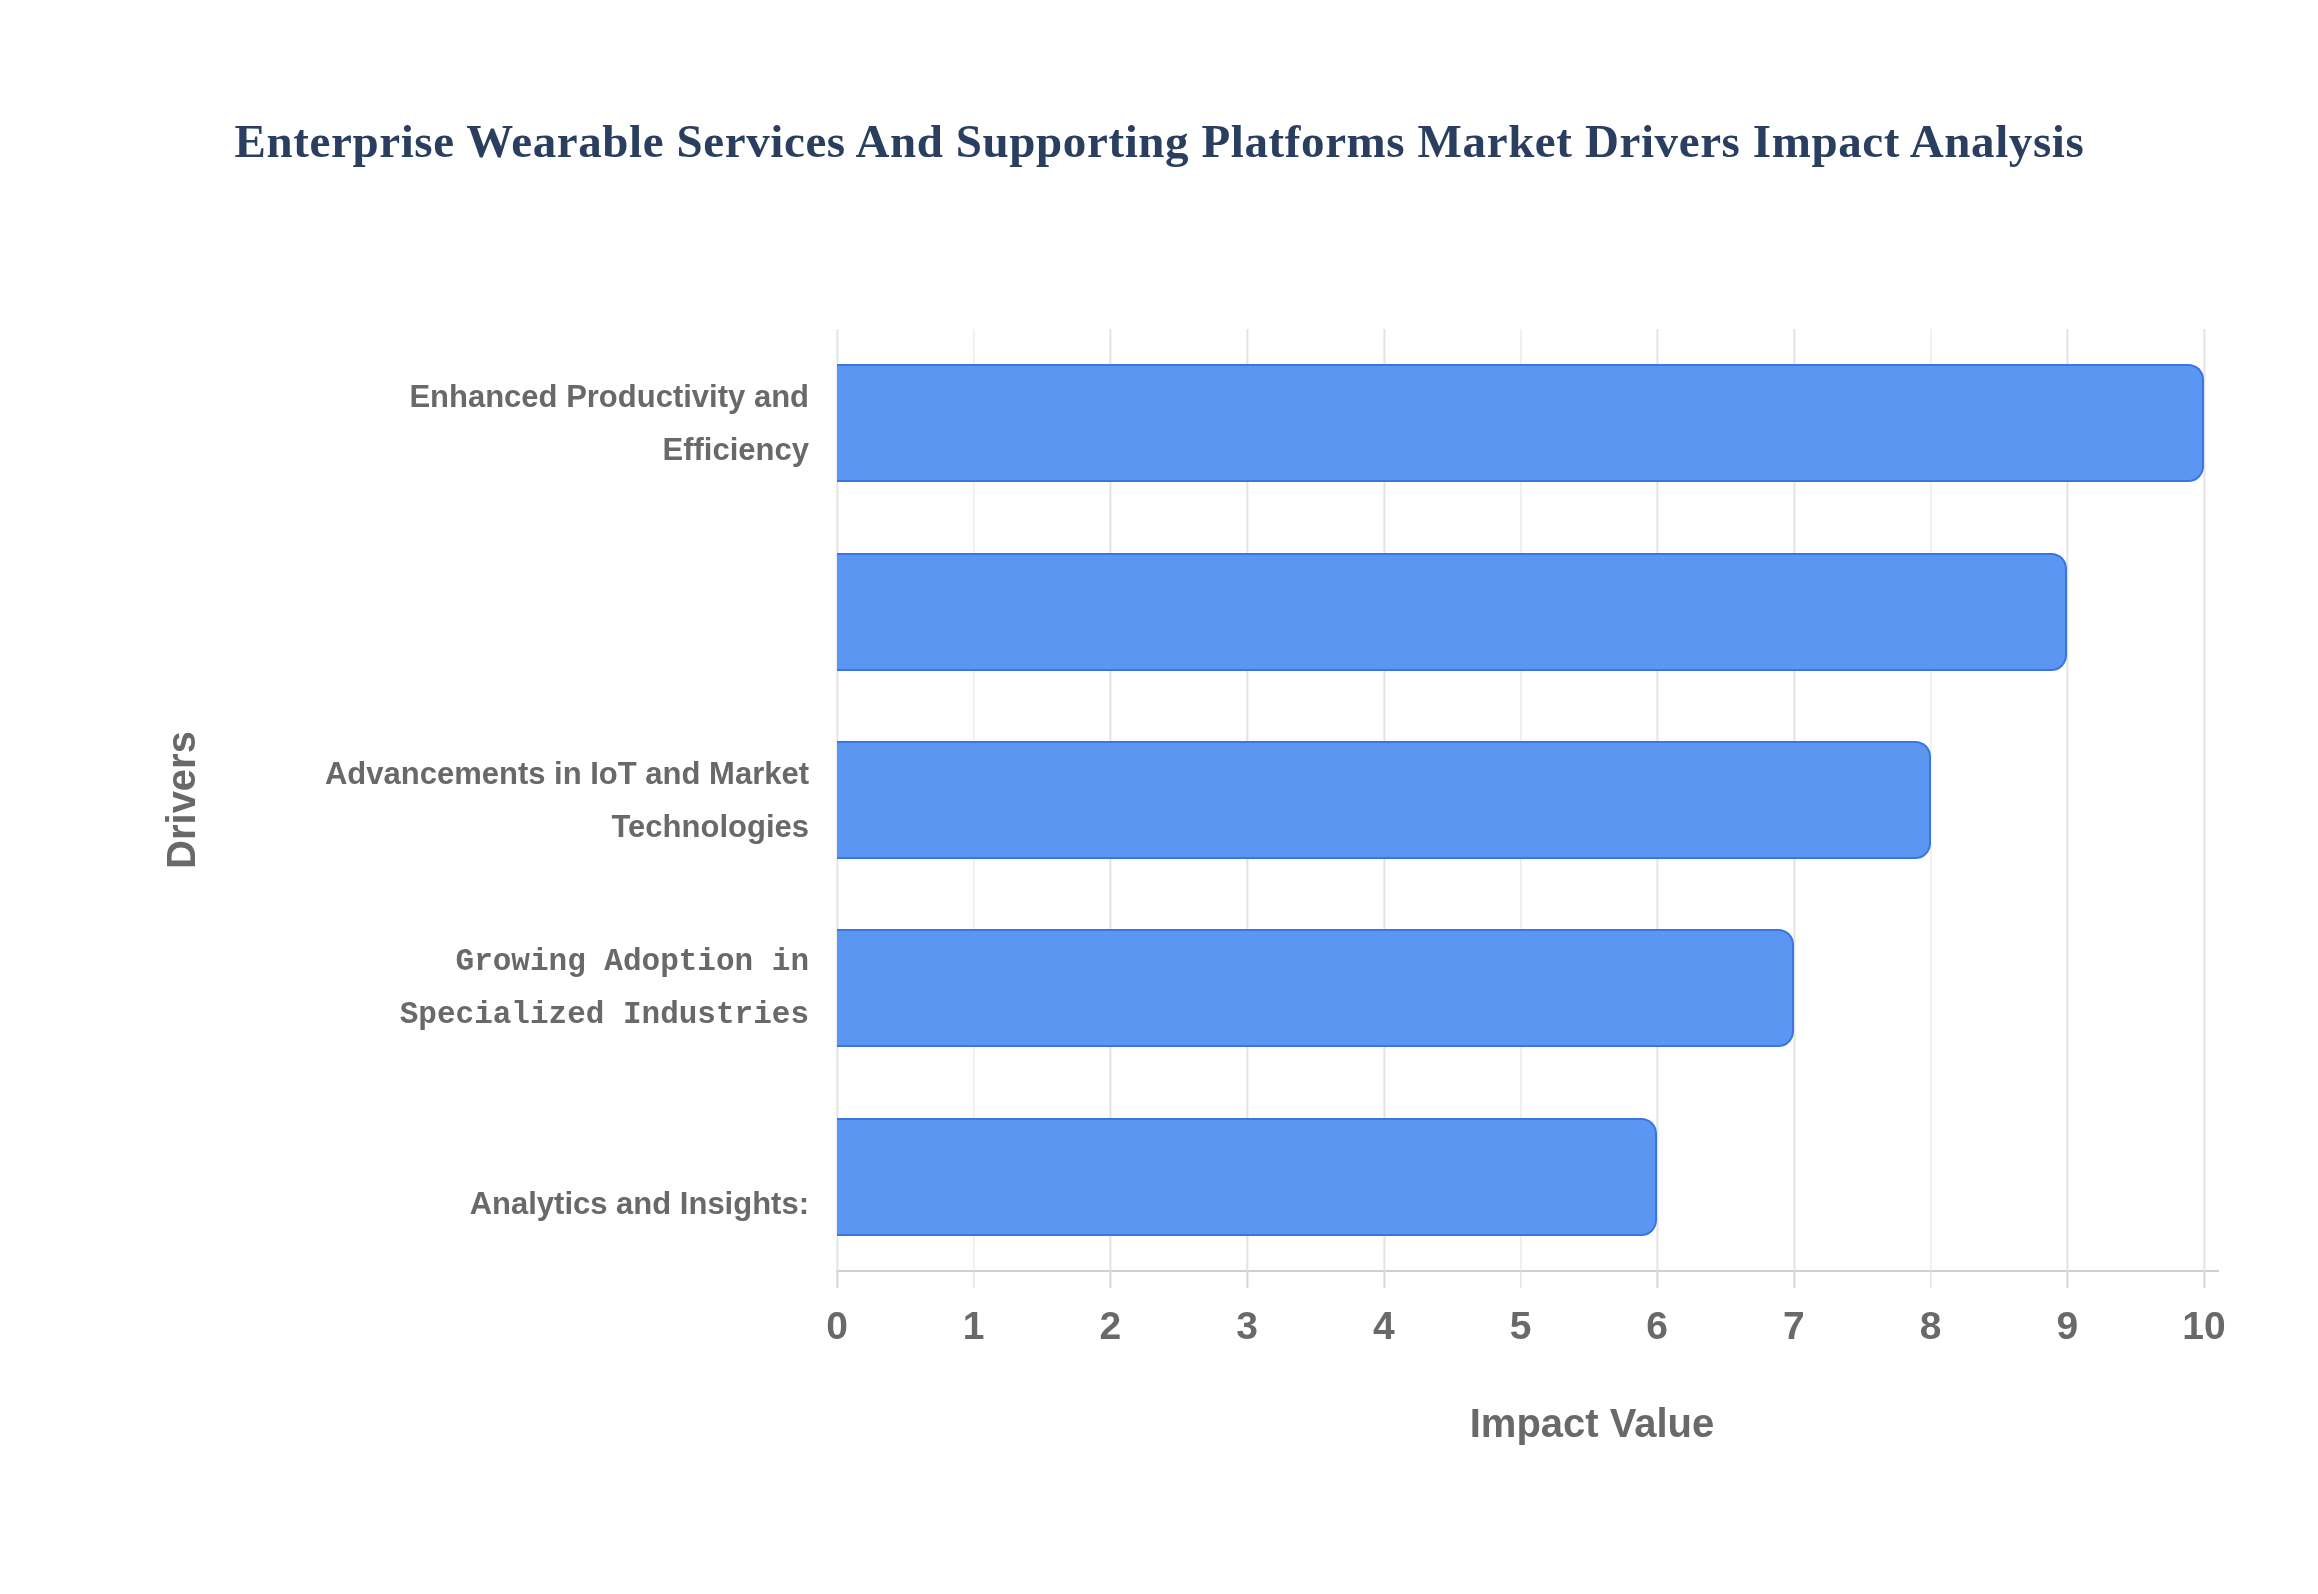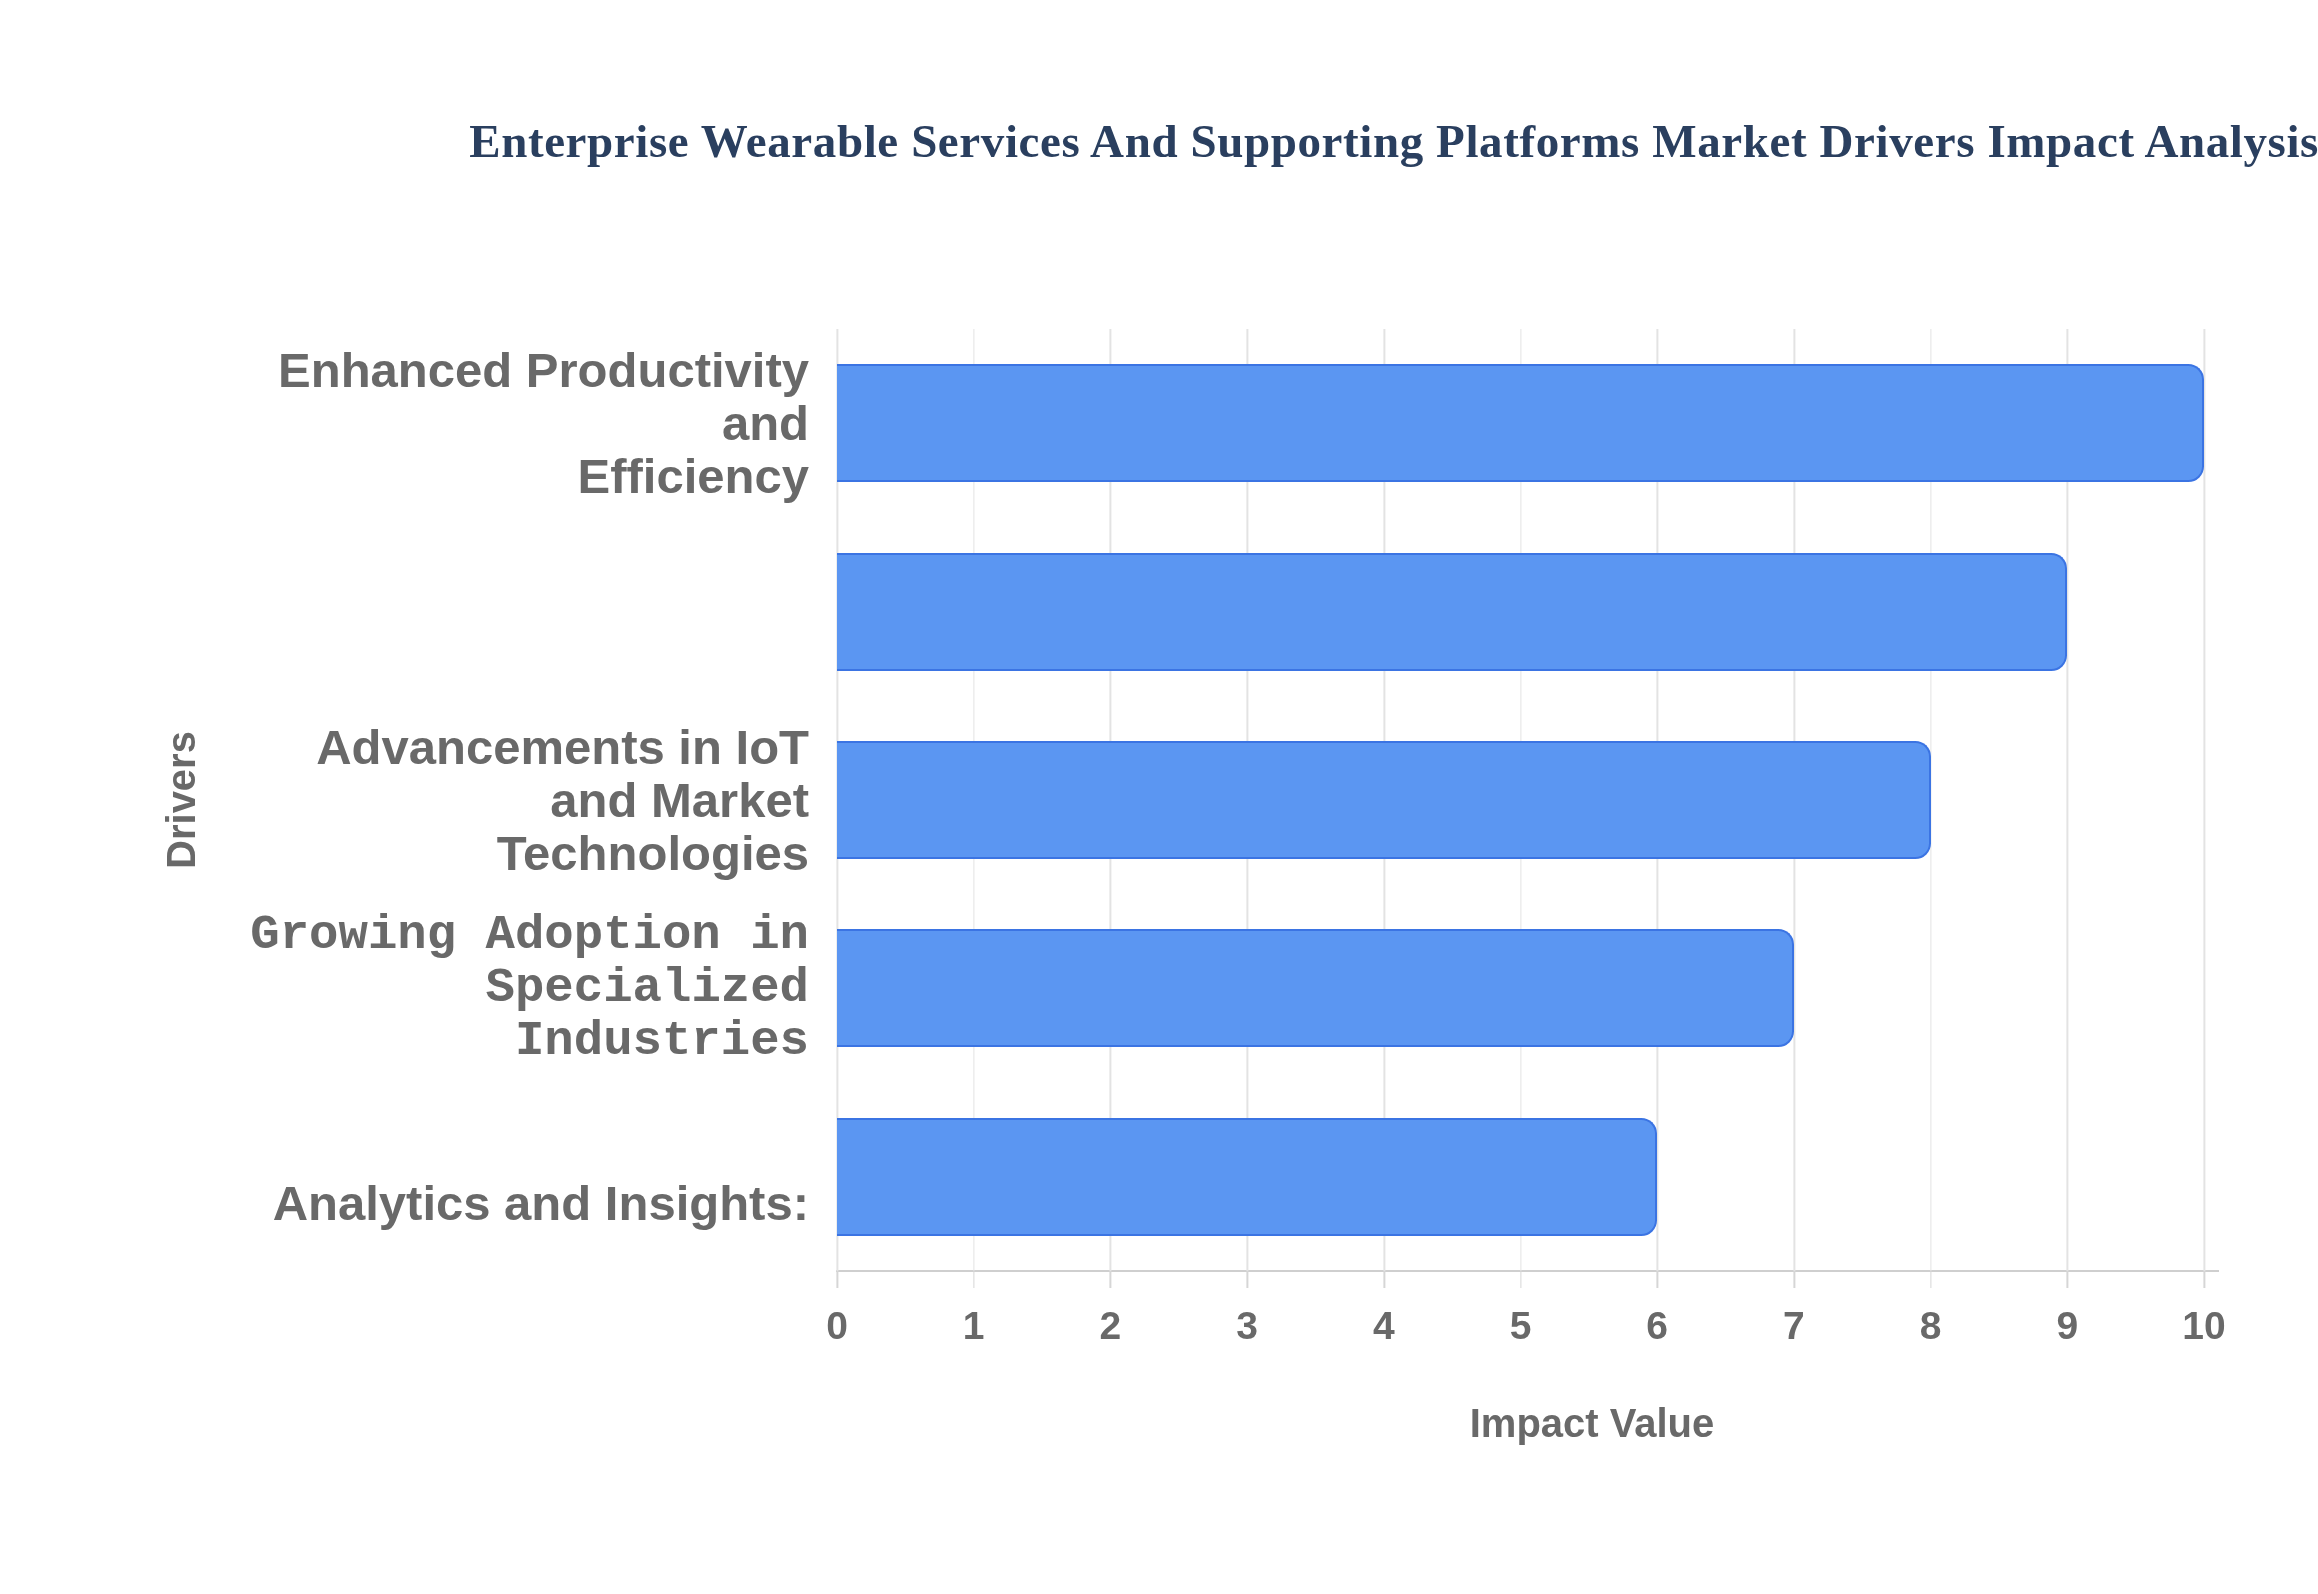--- a/index.html
+++ b/index.html
@@ -9,21 +9,21 @@
     height:1594px;
     background:#ffffff;
     font-family:"Liberation Sans", sans-serif;
     overflow:hidden;
   }
   .chart-title{
     position:absolute;
     top:114px;
     left:0;
     width:2319px;
-    text-align:right;
+    text-align:center;
     font-family:"Liberation Serif", serif;
     font-weight:bold;
     font-size:47px;
     color:#2a3f5f;
     letter-spacing:0.6px;
   }
   .plot-area{
     position:absolute;
     left:837px;
     top:329px;
@@ -71,21 +71,21 @@
     top:329px;
     width:592px;
     height:942px;
   }
   .cat-label{
     position:absolute;
     right:0;
     width:100%;
     text-align:right;
     transform:translateY(-50%);
-    font-size:49px;
+    font-size:31px;
     font-weight:bold;
     color:#696969;
     line-height:53px;
   }
   .xtick-labels{
     position:absolute;
     left:837px;
     top:1304px;
     width:1367px;
     height:48px;

